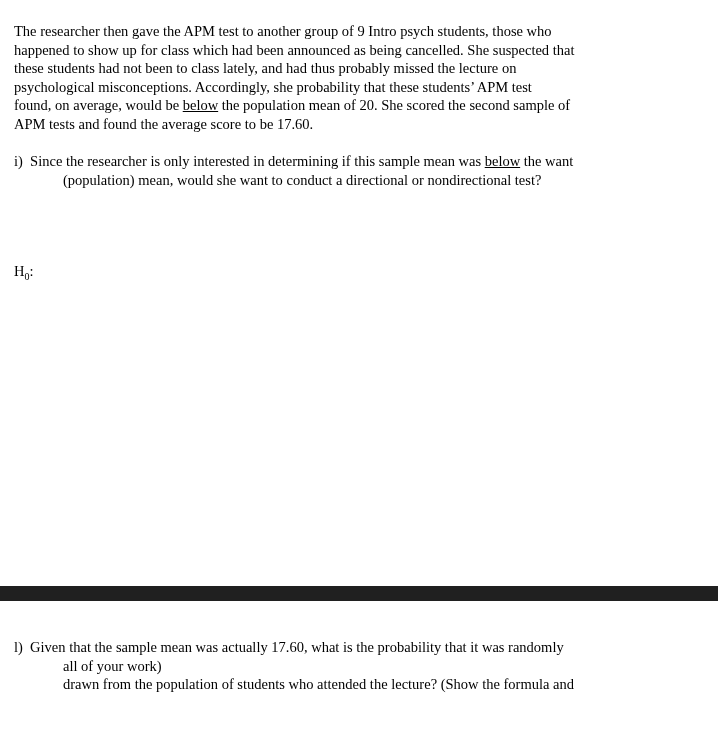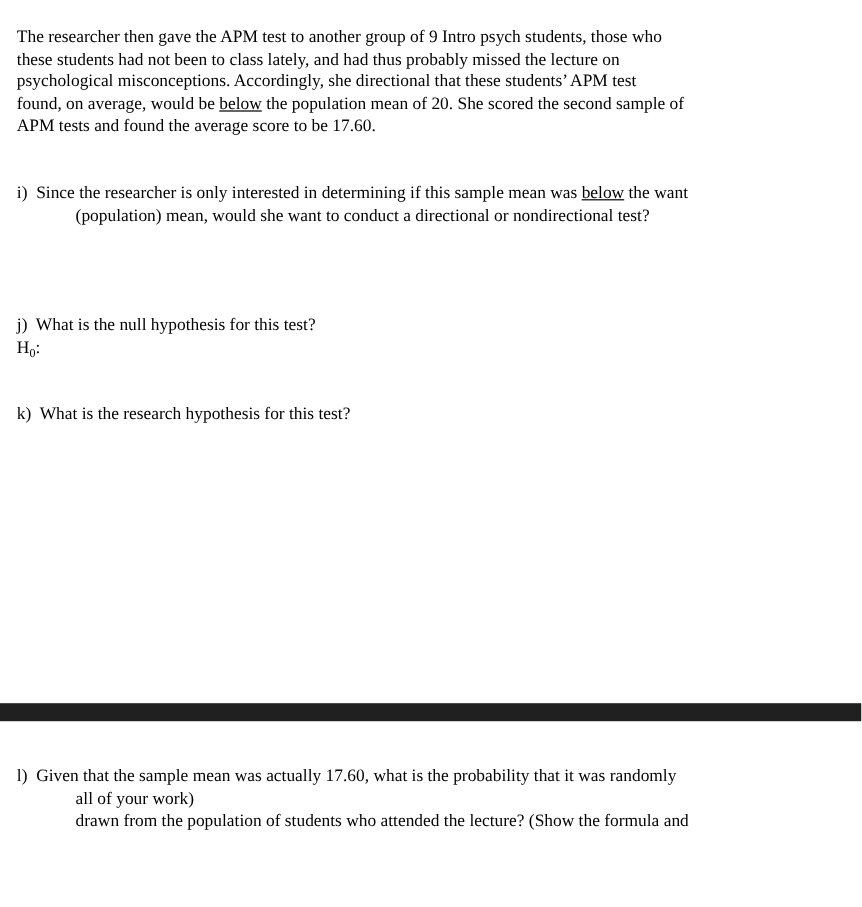--- a/index.html
+++ b/index.html
@@ -48,38 +48,37 @@
     background: #202020; 
   }
 </style>
 </head>
 <body>
 
 <div class="page">
 
   <div class="block" style="top:22px">
     <div class="line">The researcher then gave the APM test to another group of 9 Intro psych students, those who</div>
+    <div class="line">happened to show up for class which had been announced as being cancelled. She suspected that</div>
     <div class="line">these students had not been to class lately, and had thus probably missed the lecture on</div>
-    <div class="line">psychological misconceptions. Accordingly, she directional that these students’ APM test</div>
+    <div class="line">psychological misconceptions. Accordingly, she probability that these students’ APM test</div>
     <div class="line"><span>found, on average, would be </span><span class="u">below</span><span> the population mean of 20. She scored the second sample of</span></div>
     <div class="line">APM tests and found the average score to be 17.60.</div>
   </div>
 
   <div class="block" style="top:152px">
     <div class="line"><span>i)  Since the researcher is only interested in determining if this sample mean was </span><span class="u">below</span><span> the want</span></div>
     <div class="line indent">(population) mean, would she want to conduct a directional or nondirectional test?</div>
   </div>
 
   <div class="block" style="top:262px">
-    <div class="line">j)  What is the null hypothesis for this test?</div>
     <div class="line hyp"><span>H</span><sub>0</sub><span>:</span></div>
   </div>
 
   <div class="block" style="top:336px">
-    <div class="line">k)  What is the research hypothesis for this test?</div>
   </div>
 
   <div class="page-break-bar"></div>
 
   <div class="block" style="top:638px">
     <div class="line">l)  Given that the sample mean was actually 17.60, what is the probability that it was randomly</div>
     <div class="line indent">all of your work)</div>
     <div class="line indent">drawn from the population of students who attended the lecture? (Show the formula and</div>
   </div>
 

